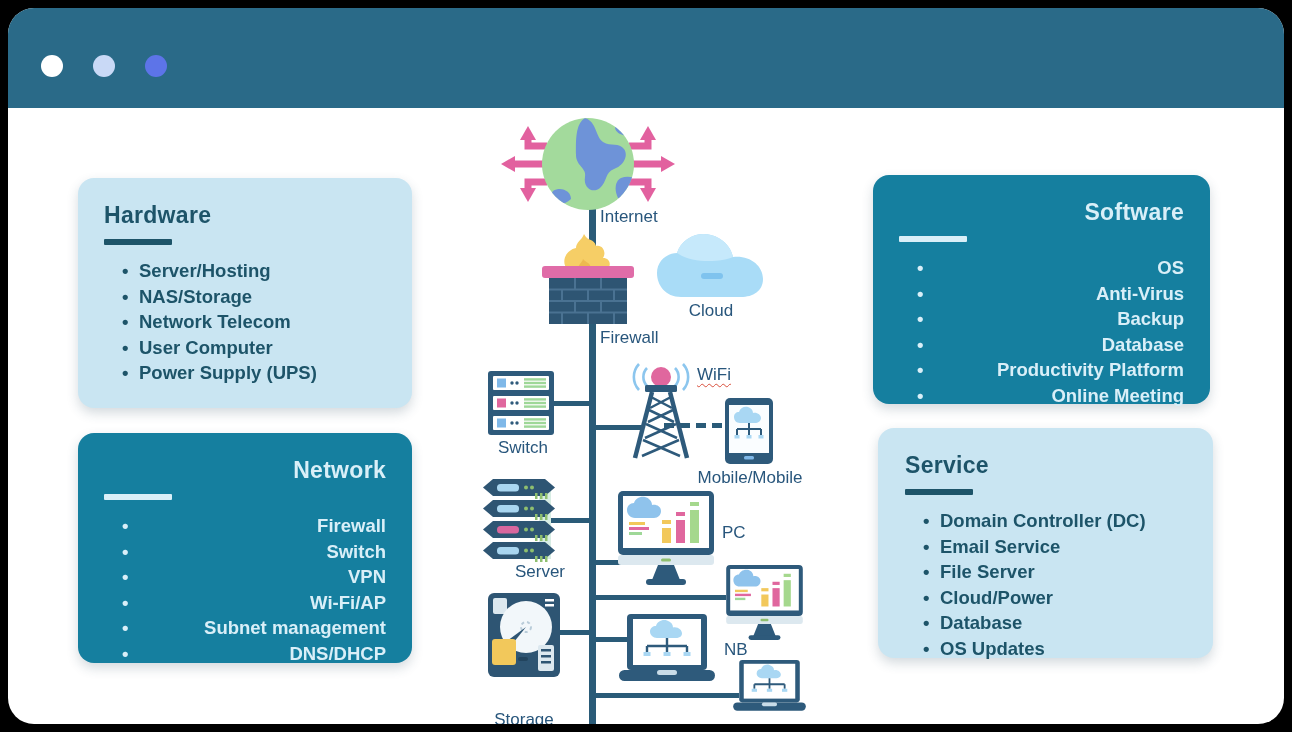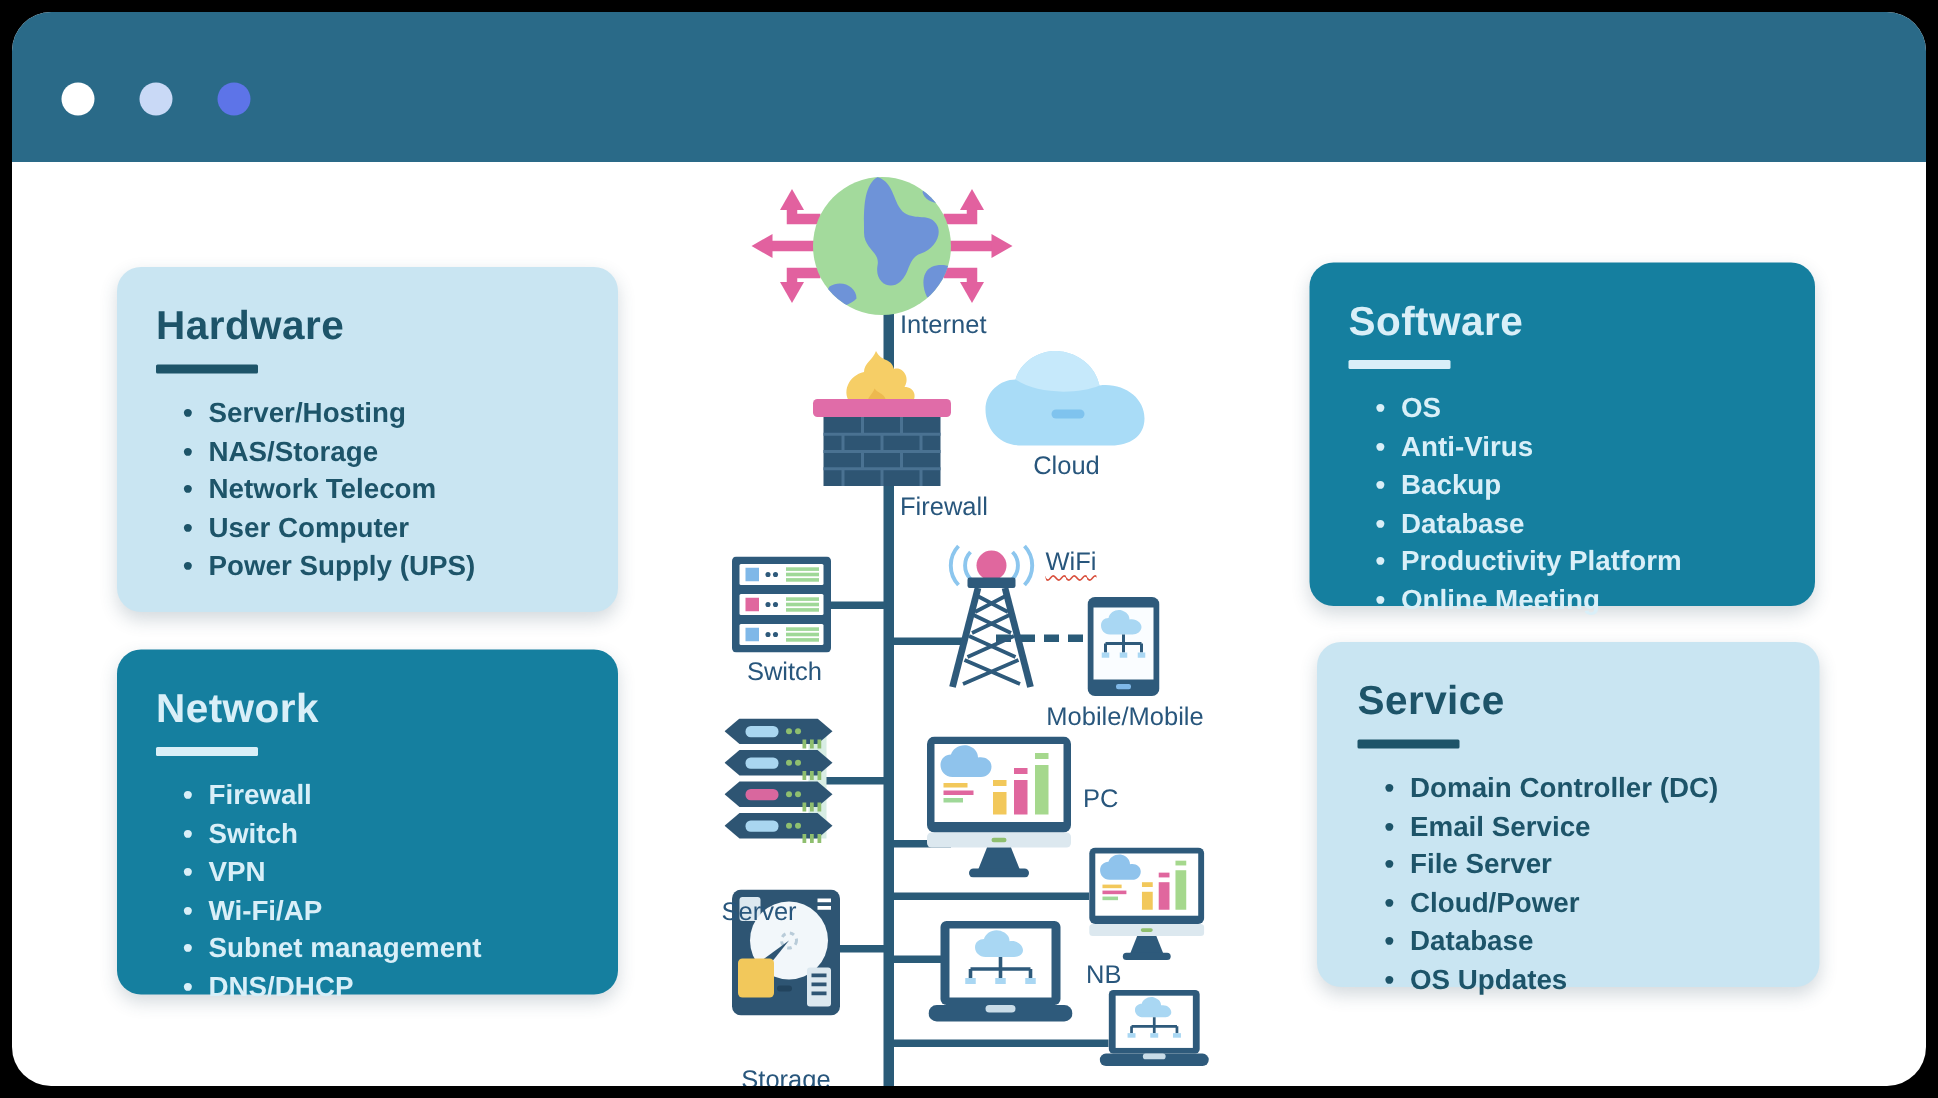--- a/index.html
+++ b/index.html
@@ -13,26 +13,26 @@
         font-family:"Liberation Sans", sans-serif; overflow:hidden;}
   .window{position:absolute;left:8px;top:8px;width:1276px;height:716px;
           background:var(--body-bg);border-radius:26px;overflow:hidden;}
   .header{position:absolute;left:0;top:0;right:0;height:100px;background:var(--header-bg);}
   .dot{position:absolute;top:47px;width:22px;height:22px;border-radius:50%;}
   .dot1{left:33px}.dot2{left:85px}.dot3{left:137px}
 
   .card{position:absolute;border-radius:16px;padding:24px 26px;box-sizing:border-box;
         box-shadow:0 5px 12px rgba(40,70,90,.20);}
   .card-light{background:var(--card-light-bg);color:var(--text-dark);}
-  .card-dark{background:var(--card-dark-bg);color:var(--text-light);}
+  .card-dark{background:var(--card-dark-bg);color:var(--text-light);text-align:right;}
   .card-hardware{left:70px;top:170px;width:334px;height:230px;}
   .card-network{left:70px;top:425px;width:334px;height:230px;}
   .card-software{left:865px;top:167px;width:337px;height:229px;}
   .card-service{left:870px;top:420px;width:335px;height:230px;padding-left:27px;}
-  .card-title{font-size:27px;font-weight:bold;letter-spacing:.3px;}
+  .card-title{font-size:23px;font-weight:bold;letter-spacing:.3px;}
   .card-rule{width:68px;height:6px;background:currentColor;margin:10px 0 13px;border-radius:1px;}
   .card-list{list-style:none;margin:0;padding:0 0 0 18px;}
   .card-list li{font-size:18.5px;font-weight:bold;line-height:25.5px;position:relative;padding-left:17px;}
   .card-list li::before{content:"•";position:absolute;left:0;}
 
   .diagram{position:absolute;inset:0;}
   .line{position:absolute;height:5px;background:var(--line);}
   .line-dash{position:absolute;height:0;border-top:5px dashed var(--line);}
   .spine{position:absolute;left:581px;top:197px;width:7px;height:519px;background:var(--line);}
   .l-switch{left:542px;top:393px;width:41px;}
@@ -60,21 +60,21 @@
   .icon-laptop2{left:725px;top:652px;width:73px;height:53px;}
 
   .lbl{position:absolute;font-size:17px;font-weight:500;color:var(--label-text);}
   .lbl-internet{left:592px;top:199px;}
   .lbl-firewall{left:592px;top:320px;}
   .lbl-cloud{left:647px;top:293px;width:112px;text-align:center;}
   .lbl-switch{left:473px;top:430px;width:84px;text-align:center;}
   .lbl-wifi{left:689px;top:357px;text-decoration-line:underline;text-decoration-style:wavy;
             text-decoration-color:var(--wifi-underline);text-decoration-thickness:1px;text-underline-offset:3px;}
   .lbl-mobile{left:677px;top:460px;width:130px;text-align:center;}
-  .lbl-server{left:473px;top:554px;width:84px;text-align:left;margin-top:36px;}
+  .lbl-server{left:473px;top:554px;width:84px;text-align:right;}
   .lbl-pc{left:714px;top:515px;}
   .lbl-storage{left:472px;top:663px;width:88px;text-align:center;margin-top:39px;}
   .lbl-nb{left:716px;top:632px;}
 </style>
 </head>
 <body>
 
 <div class="page">
   <div class="window">
 

